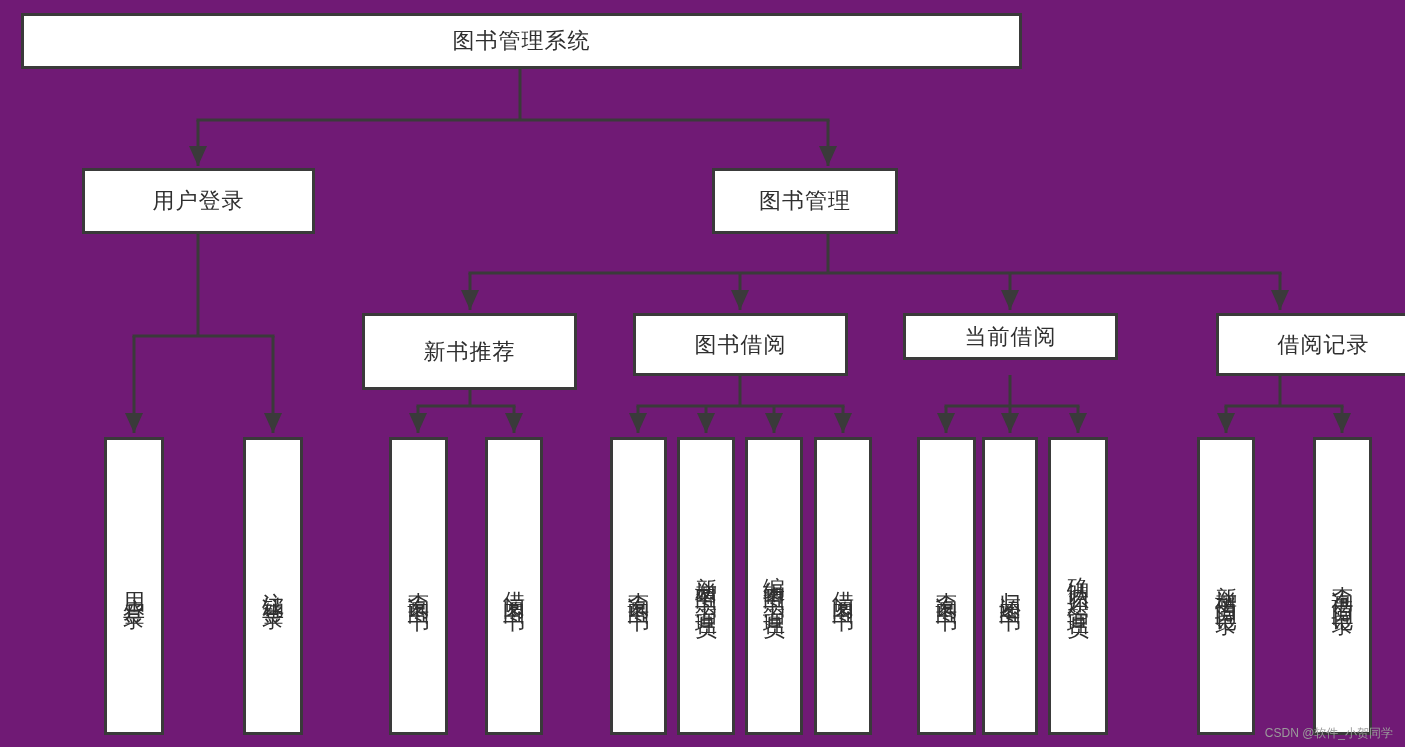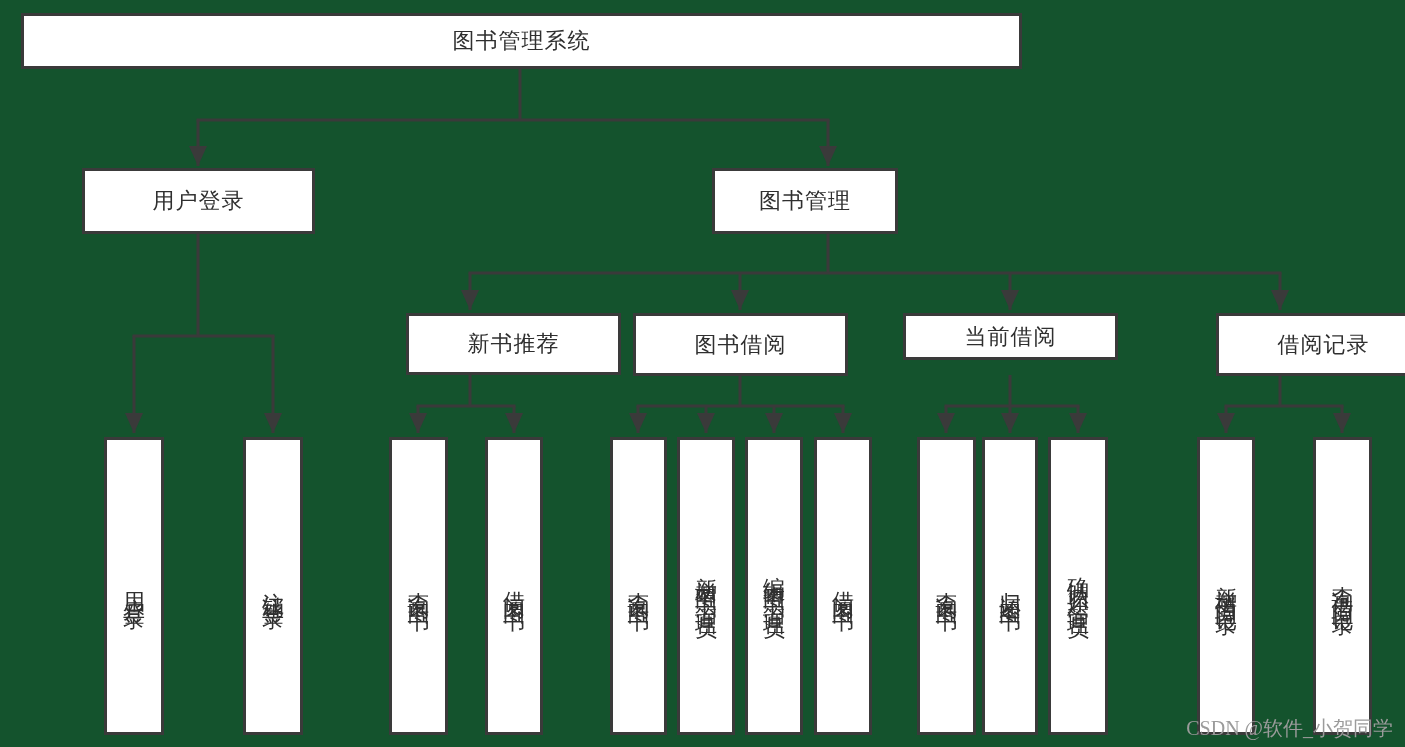--- a/index.html
+++ b/index.html
@@ -1,21 +1,21 @@
 <!DOCTYPE html>
 <html><head>
 <meta charset="utf-8">
 <style>
   html,body { margin:0; padding:0; background:#ffffff; }
   .stage {
     position:relative;
     width:1405px;
     height:747px;
-    background:#14532d;
-    font-family:Liberation Serif, serif;
+    background:#701a75;
+    font-family:Liberation Sans, sans-serif;
     overflow:hidden;
   }
   .wires {
     position:absolute;
     left:0; top:0;
     width:1405px; height:747px;
     z-index:1;
   }
   .node {
     position:absolute;
@@ -39,21 +39,21 @@
     text-orientation:mixed;
     font-size:22px;
     letter-spacing:6px;
     line-height:1.1;
     white-space:nowrap;
   }
   
   .n-root           { left:21px;   top:13px;  width:1001px; height:56px; }
   .n-user-login     { left:82px;   top:168px; width:233px;  height:66px; }
   .n-book-mgmt      { left:712px;  top:168px; width:186px;  height:66px; }
-  .n-new-book-rec   { left:362px;  top:313px; width:215px;  height:62px;margin-left:44px; }
+  .n-new-book-rec   { left:362px;  top:313px; width:215px;  height:77px; }
   .n-book-borrow    { left:633px;  top:313px; width:215px;  height:63px; }
   .n-current-borrow { left:903px;  top:313px; width:215px;  height:47px; }
   .n-borrow-record  { left:1172px; top:313px; width:215px;  height:63px;margin-left:44px; }
   .leaf             { top:437px; height:298px; }
   .n-l1  { left:104px;  width:60px; }
   .n-l2  { left:243px;  width:60px; }
   .n-l3  { left:389px;  width:59px; }
   .n-l4  { left:485px;  width:58px; }
   .n-l5  { left:610px;  width:57px; }
   .n-l6  { left:677px;  width:58px; }
@@ -62,21 +62,21 @@
   .n-l9  { left:917px;  width:59px; }
   .n-l10 { left:982px;  width:56px; }
   .n-l11 { left:1048px; width:60px; }
   .n-l12 { left:1197px; width:58px; }
   .n-l13 { left:1313px; width:59px; }
   .watermark {
     position:absolute;
     right:12px;
     bottom:5px;
     z-index:3;
-    font-size:20px;
+    font-size:12px;
     color:#9b9b9b;
     white-space:nowrap;
   }
 </style>
 </head>
 <body>
 
 <div class="stage">
 
   <svg class="wires" viewBox="0 0 1405 747" xmlns="http://www.w3.org/2000/svg">

